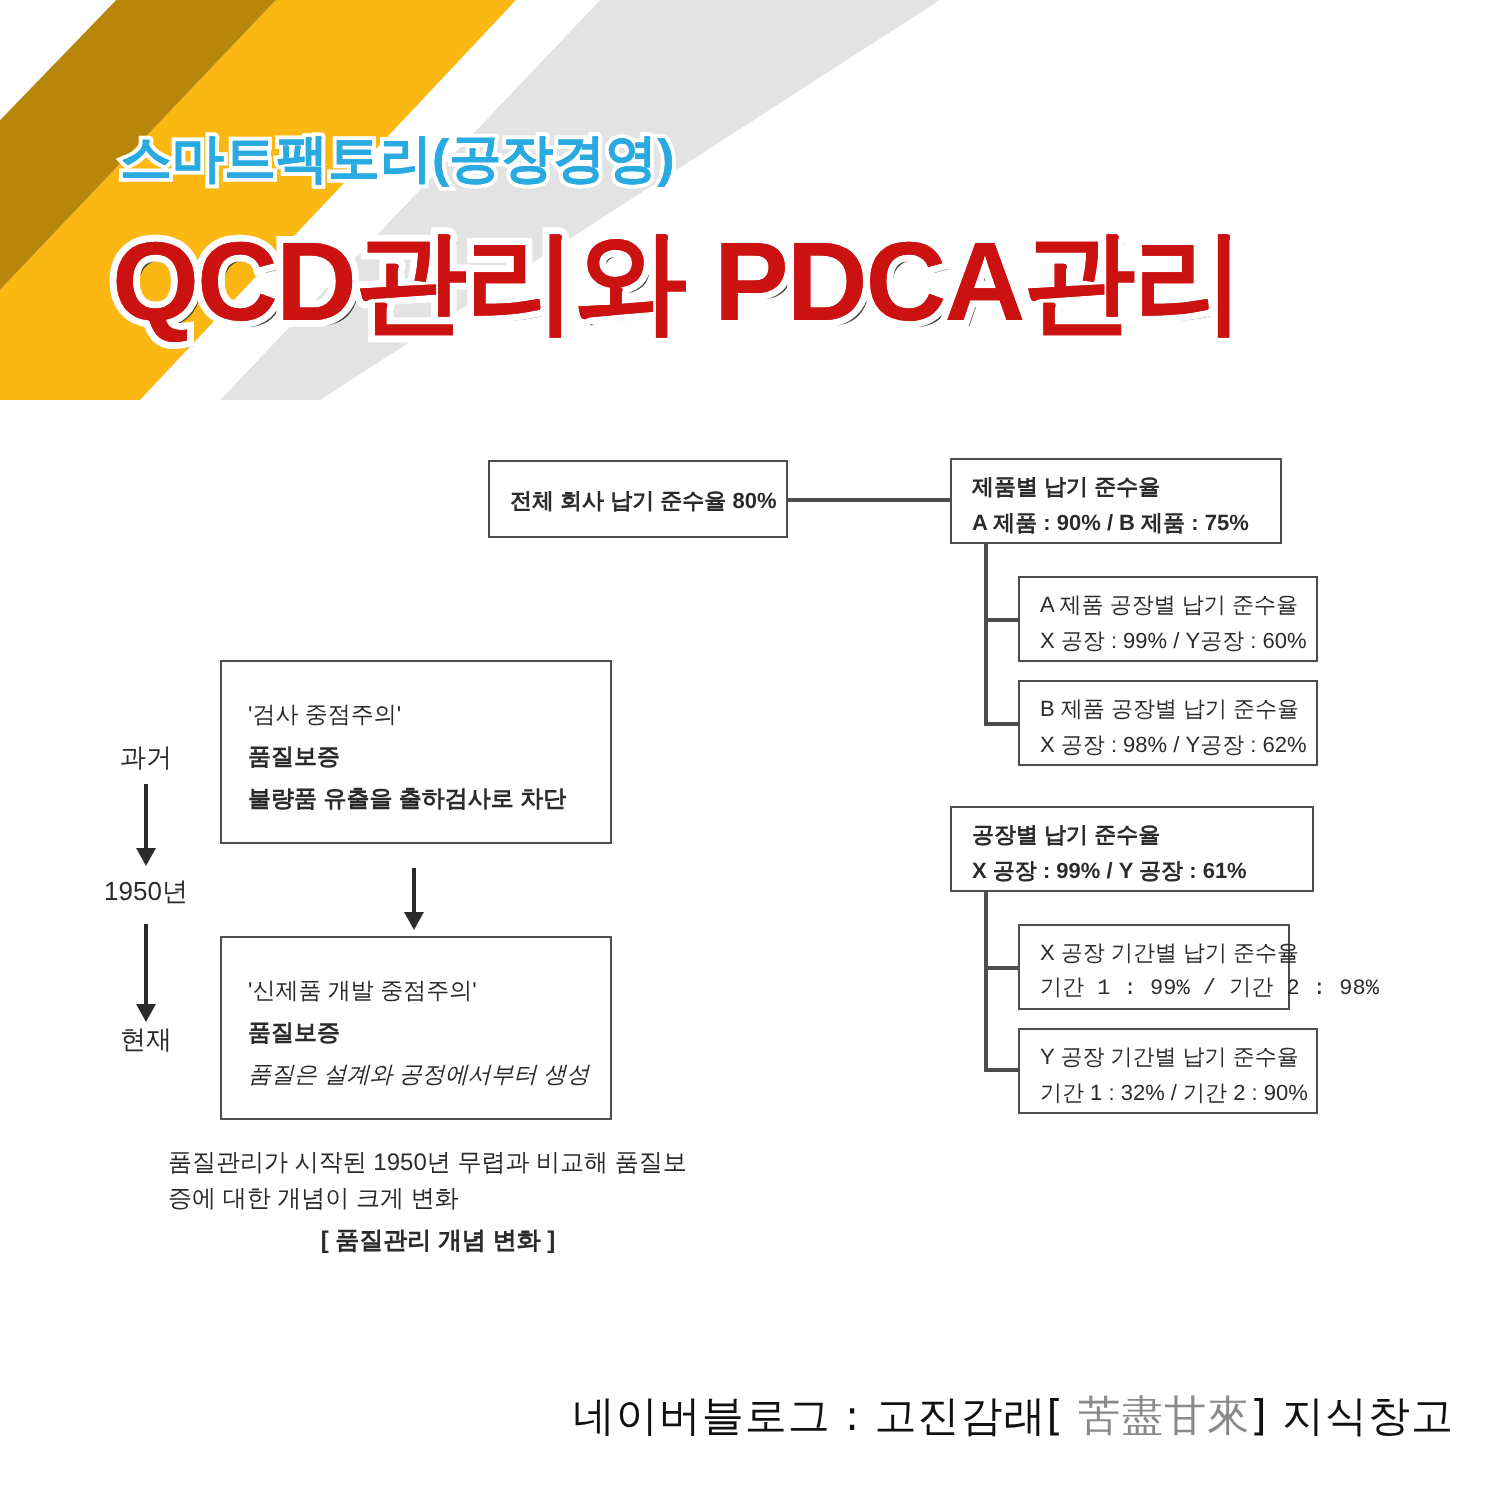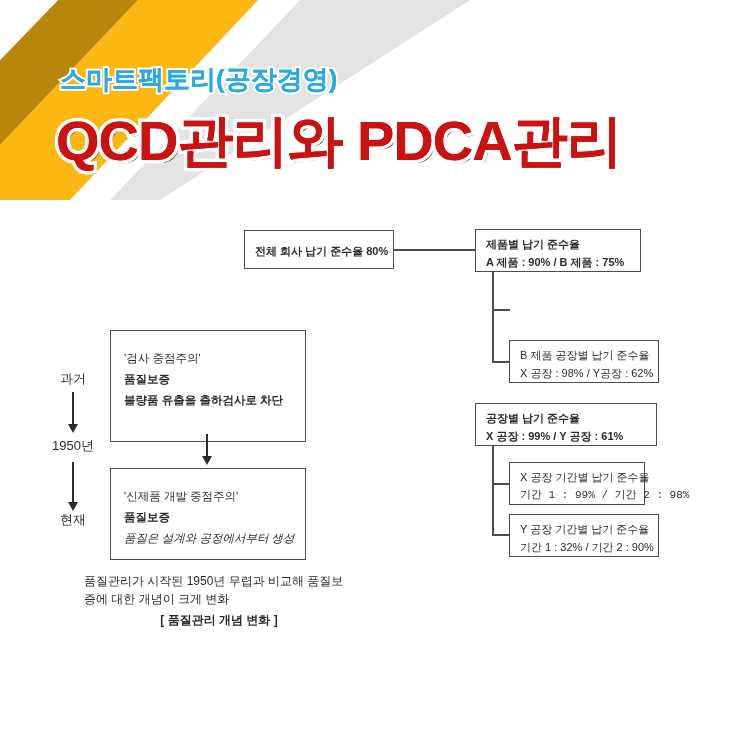--- a/index.html
+++ b/index.html
@@ -139,20 +139,24 @@
 
   <div class="dbox" style="left:475px;top:229px;width:166px;height:43px;">
     <div class="ln b" style="top:9px;">제품별 납기 준수율</div>
     <div class="ln b" style="top:27px;">A 제품 : 90% / B 제품 : 75%</div>
   </div>
 
   <div class="line vline" style="left:492px;top:272px;height:90px;"></div>
   <div class="line hline" style="left:492px;top:309px;width:18px;"></div>
   <div class="line hline" style="left:492px;top:361px;width:18px;"></div>
 
+  <div class="dbox" style="left:509px;top:288px;width:150px;height:43px;">
+    <div class="ln" style="top:9px;">A 제품 공장별 납기 준수율</div>
+    <div class="ln" style="top:27px;">X 공장 : 99% / Y공장 : 60%</div>
+  </div>
 
   <div class="dbox" style="left:509px;top:340px;width:150px;height:43px;">
     <div class="ln" style="top:9px;">B 제품 공장별 납기 준수율</div>
     <div class="ln" style="top:27px;text-align:center;">X 공장 : 98% / Y공장 : 62%</div>
   </div>
 
   <div class="dbox" style="left:475px;top:403px;width:182px;height:43px;">
     <div class="ln b" style="top:9px;">공장별 납기 준수율</div>
     <div class="ln b" style="top:27px;">X 공장 : 99% / Y 공장 : 61%</div>
   </div>
@@ -174,32 +178,35 @@
   <div class="tlabel" style="left:48px;top:370px;width:50px;">과거</div>
   <div class="arrow-shaft" style="left:72px;top:392px;height:34px;"></div>
   <div class="arrow-head" style="left:68px;top:424px;"></div>
 
   <div class="tlabel" style="left:34px;top:437px;width:78px;">1950년</div>
   <div class="arrow-shaft" style="left:72px;top:462px;height:42px;"></div>
   <div class="arrow-head" style="left:68px;top:502px;"></div>
 
   <div class="tlabel" style="left:48px;top:511px;width:50px;">현재</div>
 
-  <div class="dbox" style="left:110px;top:330px;width:196px;height:112px;">
+  <div class="dbox" style="left:110px;top:330px;width:196px;height:92px;">
     <div class="bigbox-ln" style="left:13px;top:22px;">'검사 중점주의'</div>
     <div class="bigbox-ln" style="left:13px;top:43px;font-weight:bold;">품질보증</div>
     <div class="bigbox-ln" style="left:13px;top:64px;font-weight:bold;">불량품 유출을 출하검사로 차단</div>
   </div>
 
   <div class="arrow-shaft" style="left:206px;top:434px;height:24px;"></div>
   <div class="arrow-head" style="left:202px;top:456px;"></div>
 
   <div class="dbox" style="left:110px;top:468px;width:196px;height:92px;">
     <div class="bigbox-ln" style="left:13px;top:22px;">'신제품 개발 중점주의'</div>
     <div class="bigbox-ln" style="left:13px;top:43px;font-weight:bold;">품질보증</div>
     <div class="bigbox-ln" style="left:13px;top:64px;font-style:italic;">품질은 설계와 공정에서부터 생성</div>
   </div>
 
   <div class="caption">품질관리가 시작된 1950년 무렵과 비교해 품질보증에 대한 개념이 크게 변화</div>
   <div class="caption-title">[ 품질관리 개념 변화 ]</div>
 
+  <div class="footer">
+    <span>네이버블로그 : 고진감래[ </span><span class="hanja">苦盡甘來</span><span>] 지식창고</span>
+  </div>
 
 </div>
 
 </body></html>

